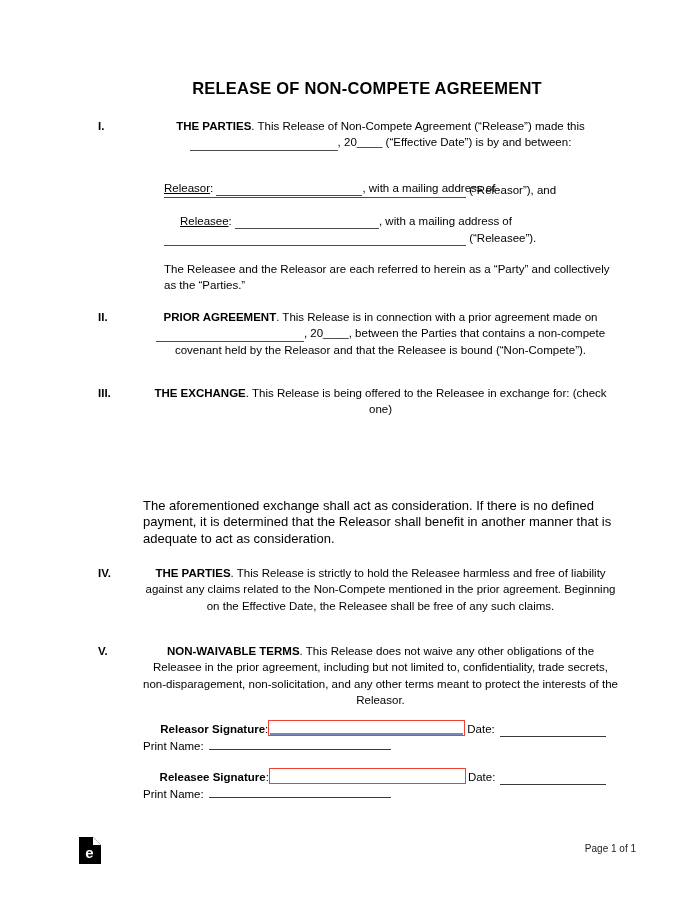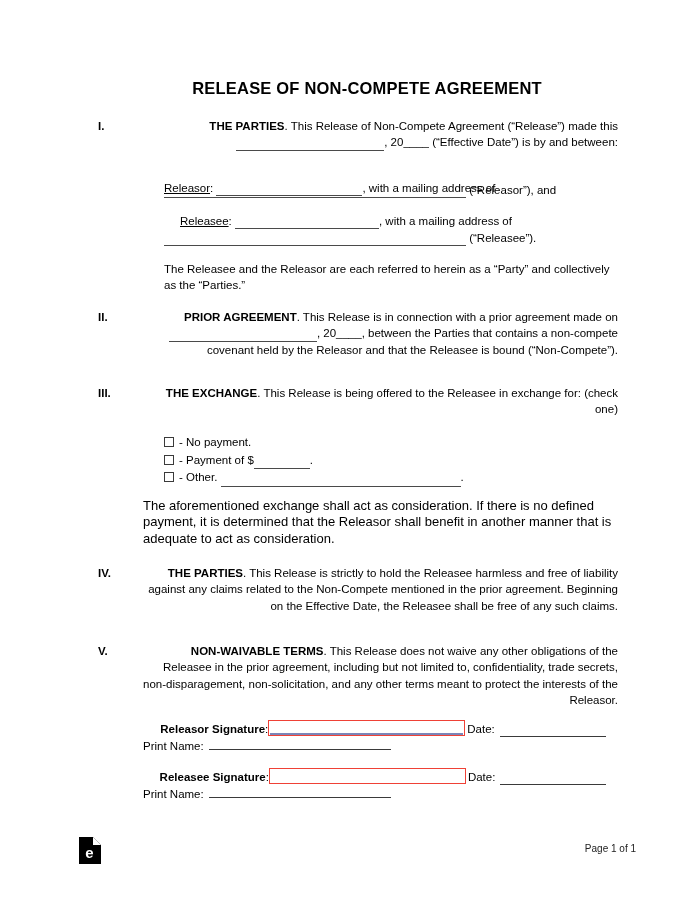--- a/index.html
+++ b/index.html
@@ -45,21 +45,21 @@
     top: 0;
     width: 40px;
     font-size: 11.5px;
     font-weight: bold;
     line-height: 16.3px;
   }
   .sec-body {
     margin-left: 45px;
     font-size: 11.5px;
     line-height: 16.3px;
-    text-align: right;
+    text-align: center;
   }
   .sec-body b { font-weight: bold; }
 
   
   .indent-block {
     position: absolute;
     left: 164px;
     width: 460px;
     font-size: 11.5px;
     line-height: 16.3px;
@@ -196,31 +196,20 @@
   <div class="section" style="top:309px;">
     <div class="sec-num">II.</div>
     <div class="sec-body"><b>PRIOR AGREEMENT</b><span>. This Release is in connection with a prior agreement made on </span><span class="rule" style="width:148px;"></span><span>, 20____, between the Parties that contains a non-compete covenant held by the Releasor and that the Releasee is bound (“Non-Compete”).</span></div>
   </div>
 
   <div class="section" style="top:385px;">
     <div class="sec-num">III.</div>
     <div class="sec-body"><b>THE EXCHANGE</b><span>. This Release is being offered to the Releasee in exchange for: (check one)</span></div>
   </div>
 
-  <div class="indent-block" style="top:434px;">
-    <div class="cbrow">
-      <span class="cbox"></span><span>- No payment.</span>
-    </div>
-    <div class="cbrow">
-      <span class="cbox"></span><span>- Payment of $</span><span class="rule" style="width:56px;"></span><span>.</span>
-    </div>
-    <div class="cbrow">
-      <span class="cbox"></span><span>- Other.</span> <span class="rule" style="width:240px;"></span><span>.</span>
-    </div>
-  </div>
 
   <div class="plain-block" style="top:498px; width:470px;">The aforementioned exchange shall act as consideration. If there is no defined payment, it is determined that the Releasor shall benefit in another manner that is adequate to act as consideration.</div>
 
   <div class="section" style="top:565px;">
     <div class="sec-num">IV.</div>
     <div class="sec-body"><b>THE PARTIES</b><span>. This Release is strictly to hold the Releasee harmless and free of liability against any claims related to the Non-Compete mentioned in the prior agreement. Beginning on the Effective Date, the Releasee shall be free of any such claims.</span></div>
   </div>
 
   <div class="section" style="top:643px;">
     <div class="sec-num">V.</div>

